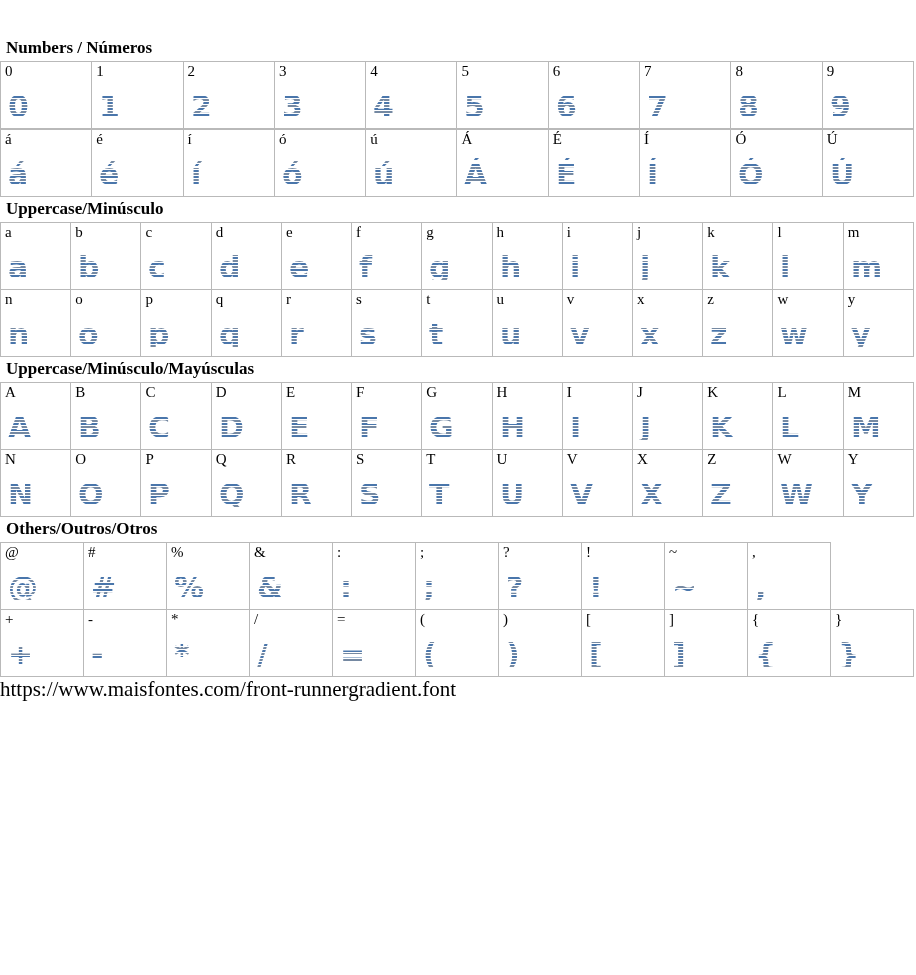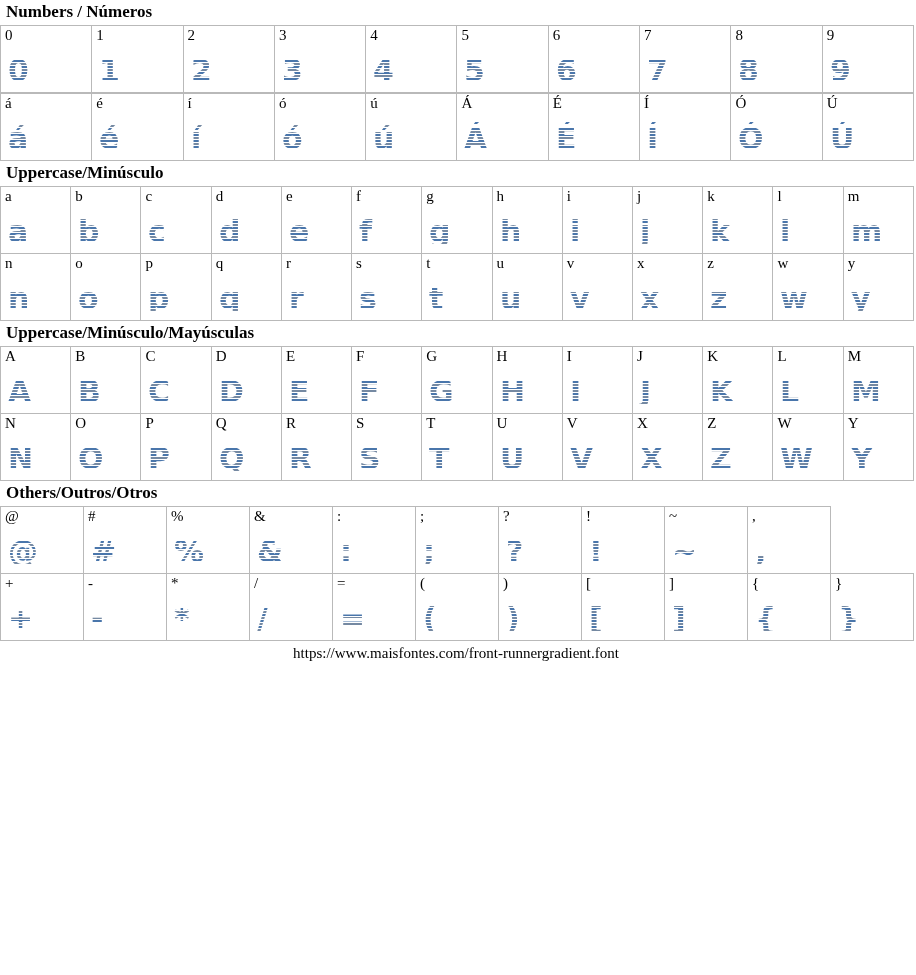--- a/index.html
+++ b/index.html
@@ -10,20 +10,21 @@
   body {
     width: 916px;
     height: 975px;
     font-family: "Liberation Serif", serif;
     color: #000000;
     overflow: hidden;
   }
   .page {
     position: relative;
     width: 916px;
+    margin-top: 36px;
   }
   .section-title {
     font-family: "Liberation Serif", serif;
     font-size: 17px;
     font-weight: bold;
     padding: 2px 0 3px 6px;
     line-height: 20px;
   }
   table.glyph-table {
     border-collapse: collapse;
@@ -50,22 +51,22 @@
     left: 6px;
     bottom: 4px;
     height: 34px;
     width: 56px;
   }
   .cell-glyph svg {
     display: block;
   }
   .footer-url {
     font-family: "Liberation Serif", serif;
-    font-size: 15px;
-    text-align: center;
+    font-size: 21px;
+    text-align: left;
     padding: 3px 4px 0 0;
     line-height: 18px;
   }
 </style>
 </head>
 <body>
 
 <div class="page">
 
   <div class="section-title">Numbers / Números</div>

